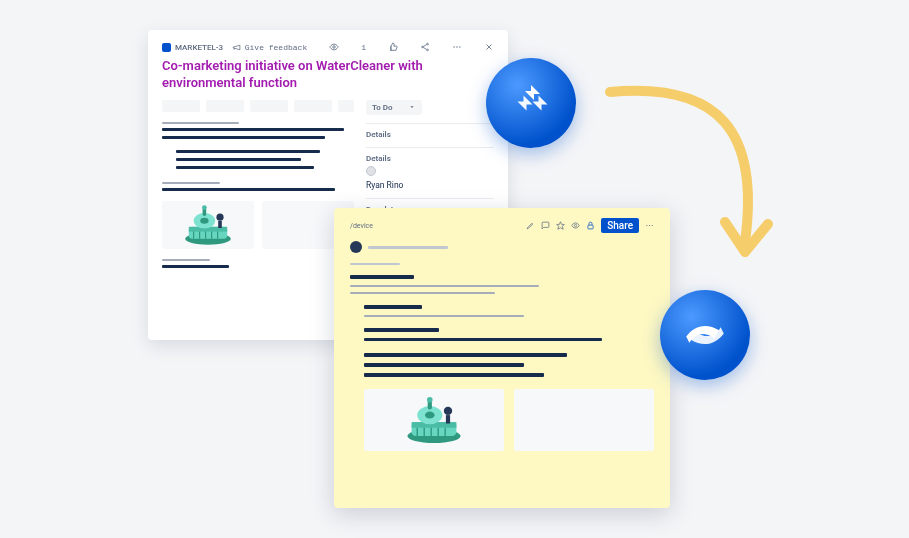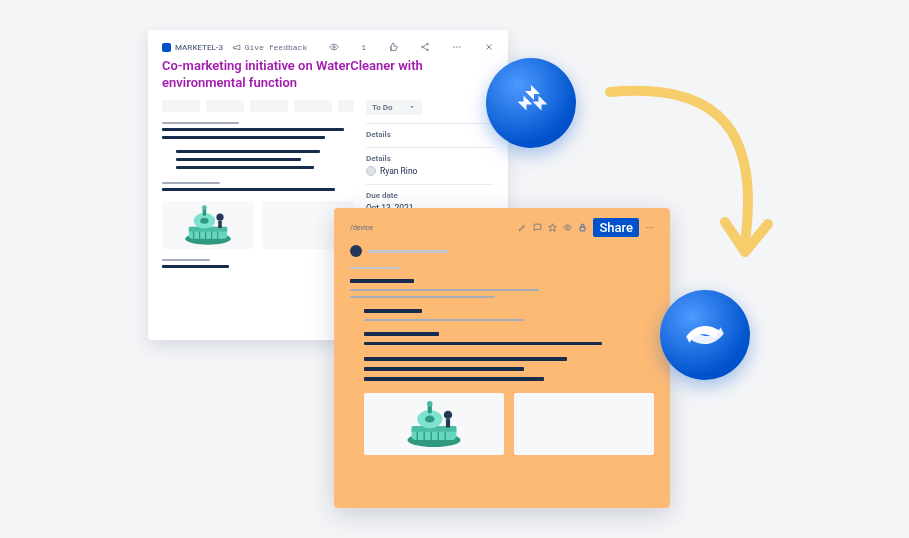--- a/index.html
+++ b/index.html
@@ -74,46 +74,46 @@
   .attach-row { display:flex; gap:8px; margin-top:10px; }
   .attach-box { flex:1; height:48px; background:#f7f8fa; border-radius:2px; display:flex; align-items:center; justify-content:center; }
 
   .status-pill {
     display:inline-flex; align-items:flex-start; gap:15px;
     background:#f4f5f7; border-radius:3px; padding:3px 6px;
     font-size:8px; font-weight:600; color:#5e6c84; margin-bottom:8px;
   }
   .side-section { font-size:8px; color:#5e6c84; margin-bottom:8px; border-top:1px solid #ebecf0; padding-top:6px; }
   .side-section .label { font-weight:600; margin-bottom:3px; }
-  .side-section .value { color:#172b4d; display:flex; align-items:flex-start; gap:4px; font-size:8.5px; }
+  .side-section .value { color:#172b4d; display:flex; align-items:flex-start; gap:4px; font-size:8.5px;flex-direction:column; }
   .avatar-dot { width:10px; height:10px; border-radius:50%; background:#dfe1e6; border:1px solid #c1c7d0; }
   .priority-sq { width:8px; height:8px; background:#ffab00; border-radius:1px; }
 
   
   .conf-card {
     position: absolute;
     top: 208px;
     left: 334px;
     width: 336px;
     height: 300px;
-    background: #fdba74;
+    background: #fef9c3;
     border-radius: 4px;
     box-shadow: 0 6px 24px rgba(9,30,66,0.18);
     padding: 10px 16px 14px;
     font-size: 9px;
     color: #172b4d;
   }
   .conf-header {
     display:flex; justify-content:space-between; align-items:center;
     font-size:8px; color:#5e6c84; margin-bottom:8px;
   }
   .conf-breadcrumb { font-size:7px; color:#5e6c84; }
   .conf-header-right { display:flex; gap:6px; align-items:center; }
   .conf-header-right .ic { width:9px; height:9px; color:#5e6c84; display:flex; align-items:center; justify-content:center; }
-  .share-btn { background:#0052cc; color:#fff; font-size:13px; padding:2px 6px; border-radius:2px; font-weight:500; }
+  .share-btn { background:#0052cc; color:#fff; font-size:10px; padding:2px 6px; border-radius:2px; font-weight:500; }
   .conf-title {
     font-size: 12.5px;
     font-weight: 600;
     color: #172b4d;
     line-height: 1.3;
     margin-bottom: 10px;
   }
   .conf-meta-row { display:flex; align-items:center; gap:6px; margin-bottom:10px; }
   .conf-meta-row .av { width:12px; height:12px; border-radius:50%; background:#253858; }
   .conf-meta-row .sk { height:3px; background:#c1c7d0; width:80px; border-radius:1px; }

